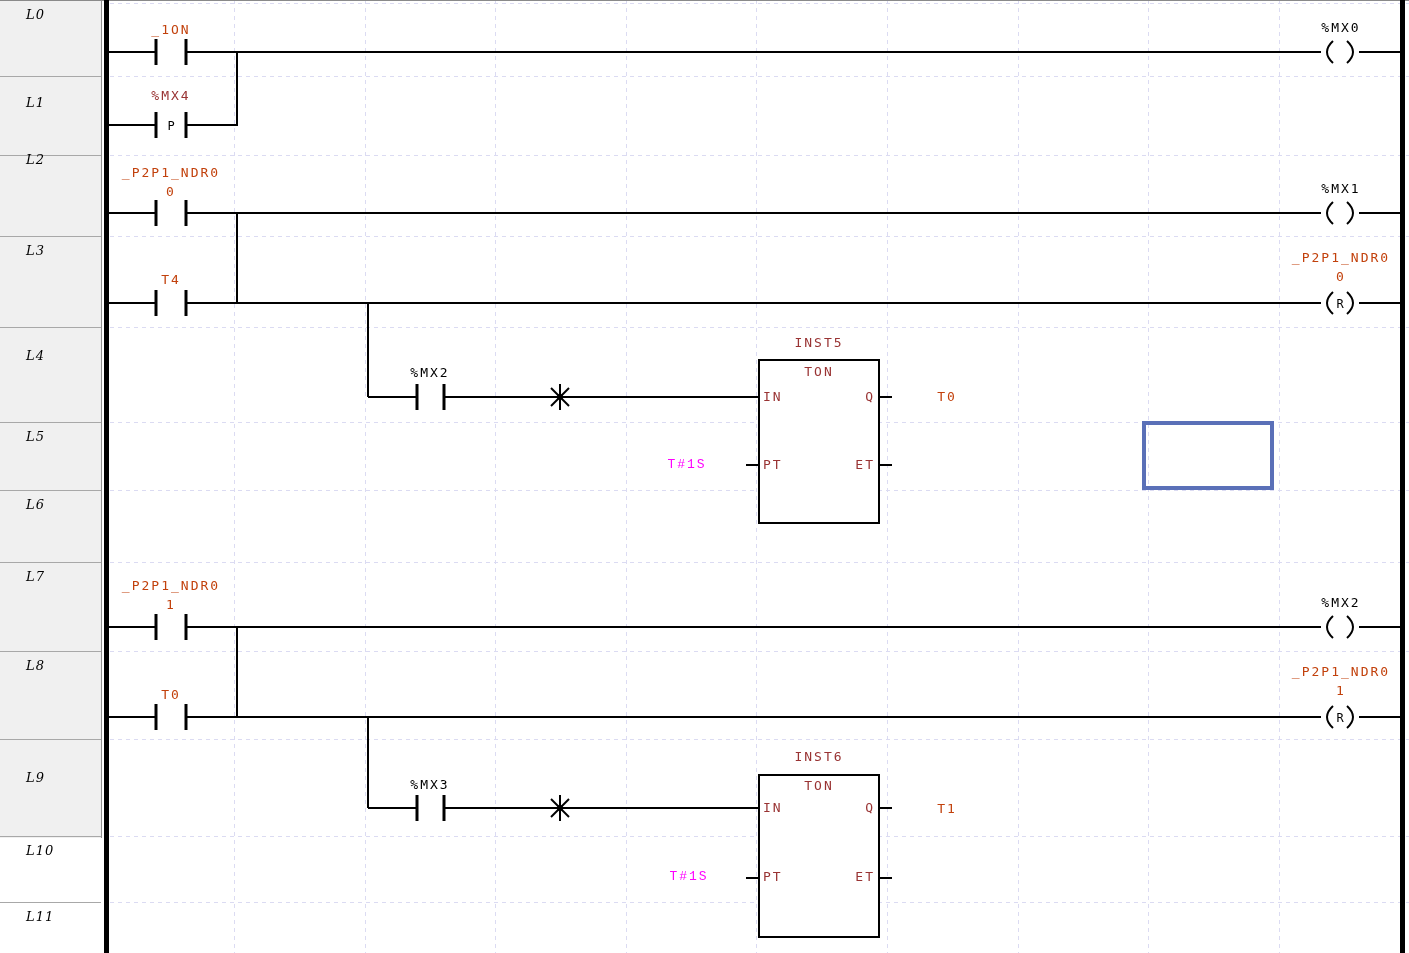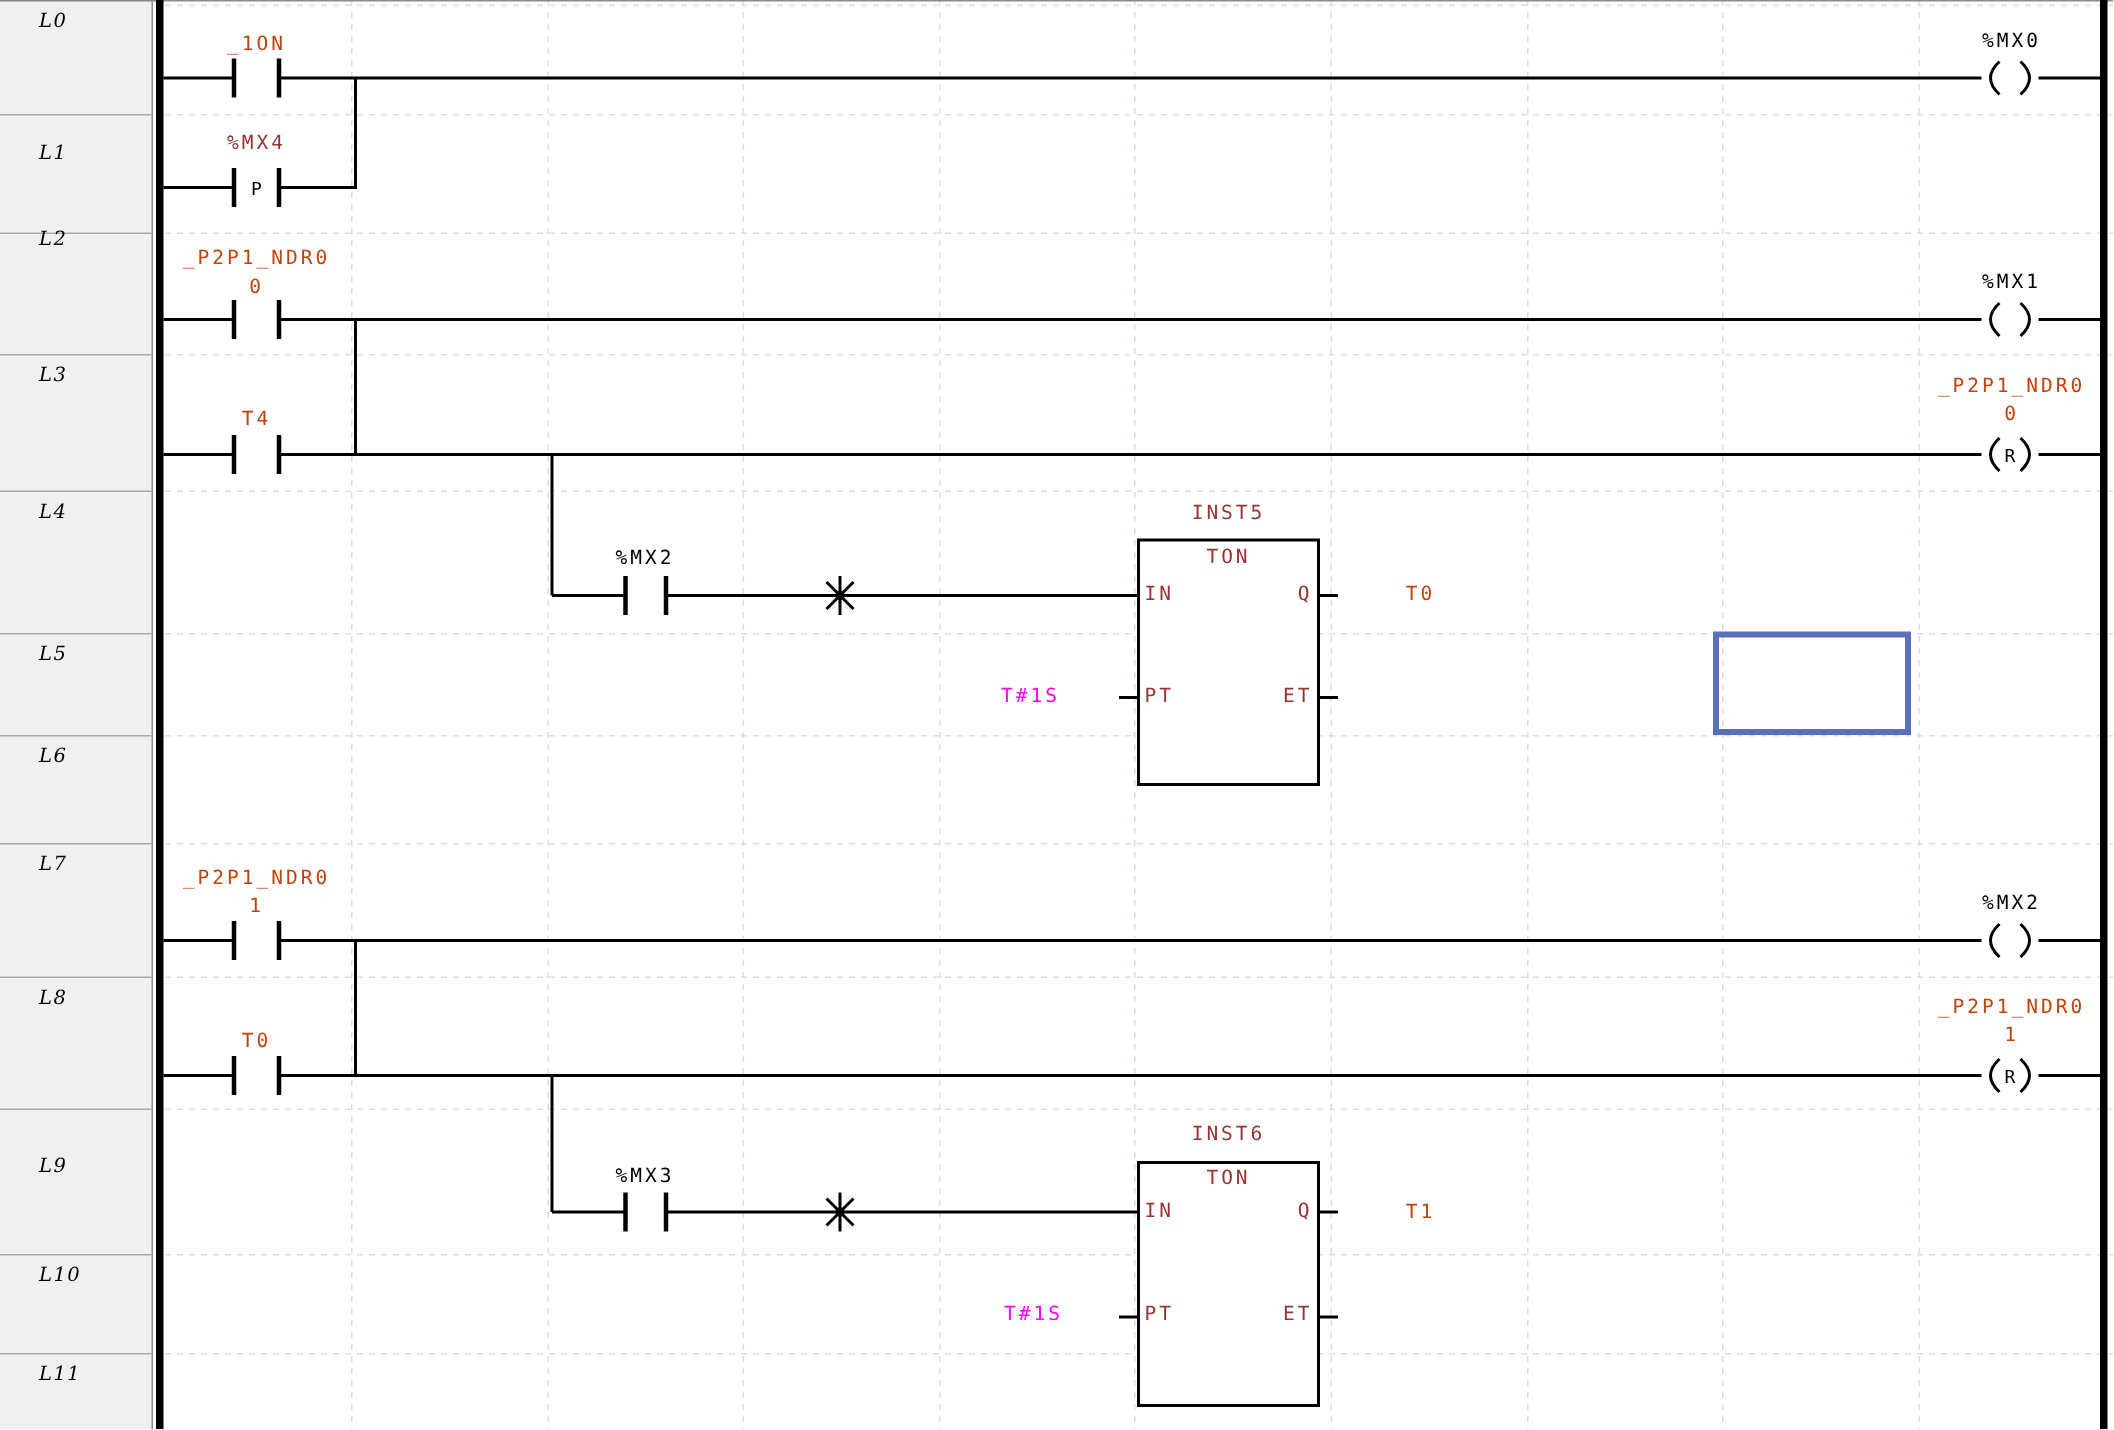--- a/index.html
+++ b/index.html
@@ -2,42 +2,42 @@
 <html><head>
 <meta charset="utf-8">
 <style>
   html,body{margin:0;padding:0;background:#fff;}
   #editor{
     position:relative;width:1409px;height:953px;background:#ffffff;
     overflow:hidden;font-family:"DejaVu Sans Mono",monospace;
   }
   
   #gutter{
-    position:absolute;left:0;top:0;width:101px;height:953px;
+    position:absolute;left:0;top:0;width:101px;height:838px;
     background:#f0f0f0;border-right:1px solid #909090;z-index:1;
   }
   .gsep{position:absolute;left:0;width:101px;height:1px;background:#a8a8a8;}
   .rowlbl{
     position:absolute;left:26px;font:italic 13px "DejaVu Serif",serif;
     color:#000;letter-spacing:1px;
   }
   
   #draw{position:absolute;left:0;top:0;z-index:2;}
   
   .lbl{
     position:absolute;z-index:3;white-space:nowrap;
     font:13px/16px "DejaVu Sans Mono",monospace;letter-spacing:2px;
     transform:translateX(-50%);
   }
   .lbl-l{transform:none;text-align:center;}          
   .lbl-r{transform:translateX(-100%);} 
   .red{color:#c2410c;}
   .orange{color:#000000;}
   .maroon{color:#993333;}
-  .magenta{color:#ff00ff;}
+  .magenta{color:#ff00ff;font-family:Liberation Mono, monospace;}
   .black{color:#000;}
   .sym{font-size:12px;letter-spacing:0;}
 </style>
 </head>
 <body>
 
 <div id="editor">
 
   <div id="gutter">
     <div class="gsep" style="top:76px"></div>
@@ -48,21 +48,21 @@
     <div class="gsep" style="top:490px"></div>
     <div class="gsep" style="top:562px"></div>
     <div class="gsep" style="top:651px"></div>
     <div class="gsep" style="top:739px"></div>
     <div class="gsep" style="top:836px"></div>
     <div class="gsep" style="top:902px"></div>
     <div class="rowlbl" style="top:7px">L0</div>
     <div class="rowlbl" style="top:95px">L1</div>
     <div class="rowlbl" style="top:152px">L2</div>
     <div class="rowlbl" style="top:243px">L3</div>
-    <div class="rowlbl" style="top:334px">L4</div>
+    <div class="rowlbl" style="top:348px">L4</div>
     <div class="rowlbl" style="top:429px">L5</div>
     <div class="rowlbl" style="top:497px">L6</div>
     <div class="rowlbl" style="top:569px">L7</div>
     <div class="rowlbl" style="top:658px">L8</div>
     <div class="rowlbl" style="top:770px">L9</div>
     <div class="rowlbl" style="top:843px">L10</div>
     <div class="rowlbl" style="top:909px">L11</div>
   </div>
 
   <svg id="draw" width="1409" height="953">

